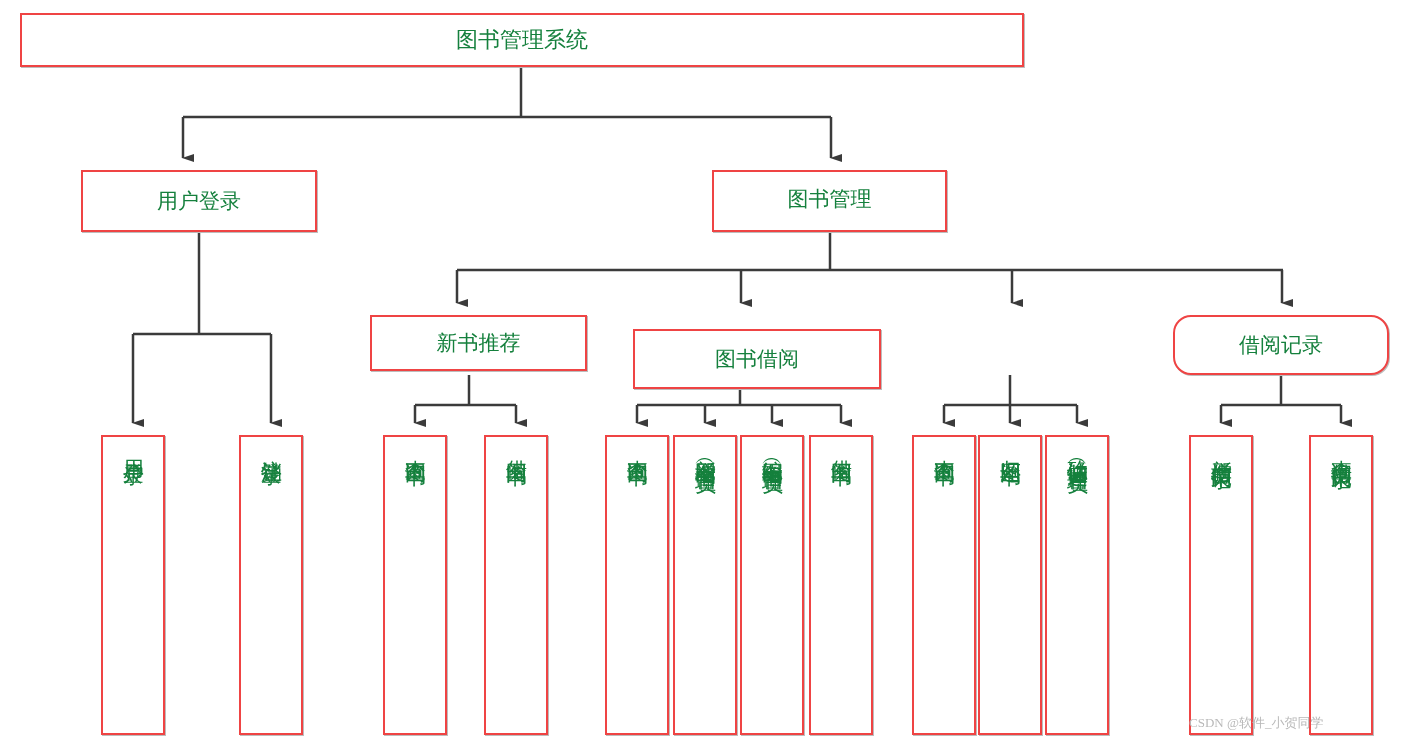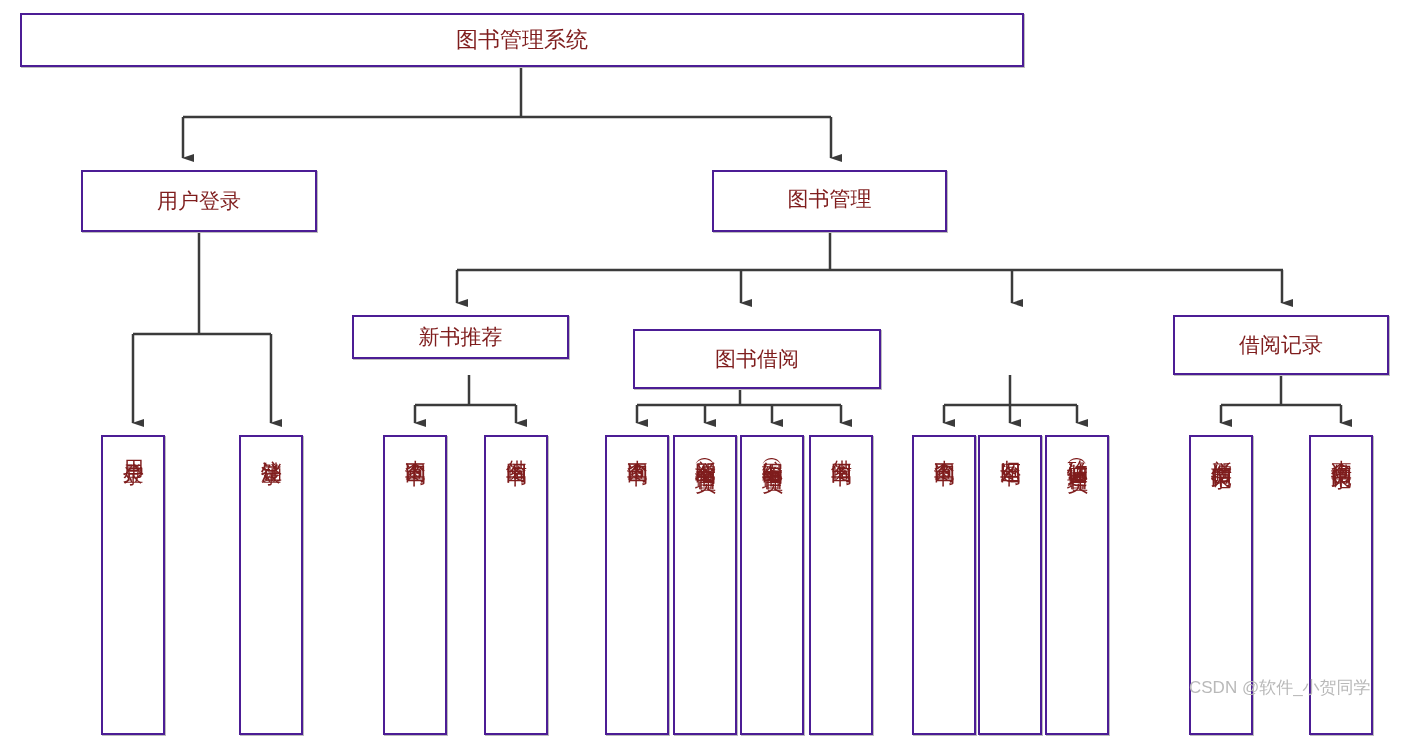--- a/index.html
+++ b/index.html
@@ -22,26 +22,26 @@
     left: 0;
     top: 0;
     width: 1405px;
     height: 747px;
     pointer-events: none;
   }
   .node {
     position: absolute;
     box-sizing: border-box;
     background: #ffffff;
-    border: 2px solid #4c1d95;
+    border: 2px solid #ef4444;
     box-shadow: 1px 1px 0 0 #bdbdbd;
     display: flex;
     align-items: center;
     justify-content: center;
-    color: #7f1d1d;
+    color: #15803d;
   }
   .node .label {
     display: block;
     text-align: center;
     line-height: 1.15;
     white-space: nowrap;
   }
   .node.horiz .label {
     font-size: 21px;
   }
@@ -54,25 +54,25 @@
     writing-mode: vertical-rl;
     text-orientation: upright;
     font-size: 21px;
     letter-spacing: 2px;
     line-height: 1;
   }
   .node.root .label { font-size: 22px; }
   .watermark {
     position: absolute;
     left: 1189px;
-    top: 676px;
-    font-size: 17px;
+    top: 714px;
+    font-size: 13px;
     color: #b9b9b9;
     white-space: nowrap;
-    font-family: Liberation Sans, sans-serif;
+    font-family: Liberation Serif, serif;
   }
 </style>
 </head>
 <body>
 
 <div id="canvas">
 
   <svg id="edges" viewBox="0 0 1405 747">
     <defs>
       <marker id="arw" markerWidth="10" markerHeight="12" refX="4" refY="11" orient="auto" markerUnits="userSpaceOnUse">
@@ -127,27 +127,27 @@
     <span class="label">图书管理系统</span>
   </div>
 
   <div class="node horiz" style="left:81px; top:170px; width:236px; height:62px;">
     <span class="label">用户登录</span>
   </div>
   <div class="node horiz" style="left:712px; top:170px; width:235px; height:62px;font-family:Liberation Mono, monospace;">
     <span class="label">图书管理</span>
   </div>
 
-  <div class="node horiz" style="left:352px; top:315px; width:217px; height:44px;">
+  <div class="node horiz" style="left:370px; top:315px; width:217px; height:56px;">
     <span class="label">新书推荐</span>
   </div>
   <div class="node horiz" style="left:633px; top:329px; width:248px; height:60px;">
     <span class="label">图书借阅</span>
   </div>
-  <div class="node horiz" style="left:1173px; top:315px; width:216px; height:60px;">
+  <div class="node horiz" style="left:1173px; top:315px; width:216px; height:60px;border-radius:18px;">
     <span class="label">借阅记录</span>
   </div>
 
   <div class="node vert" style="left:101px; top:435px; width:64px; height:300px;">
     <span class="label">用户登录</span>
   </div>
   <div class="node vert" style="left:239px; top:435px; width:64px; height:300px;">
     <span class="label">注销登录</span>
   </div>
 

